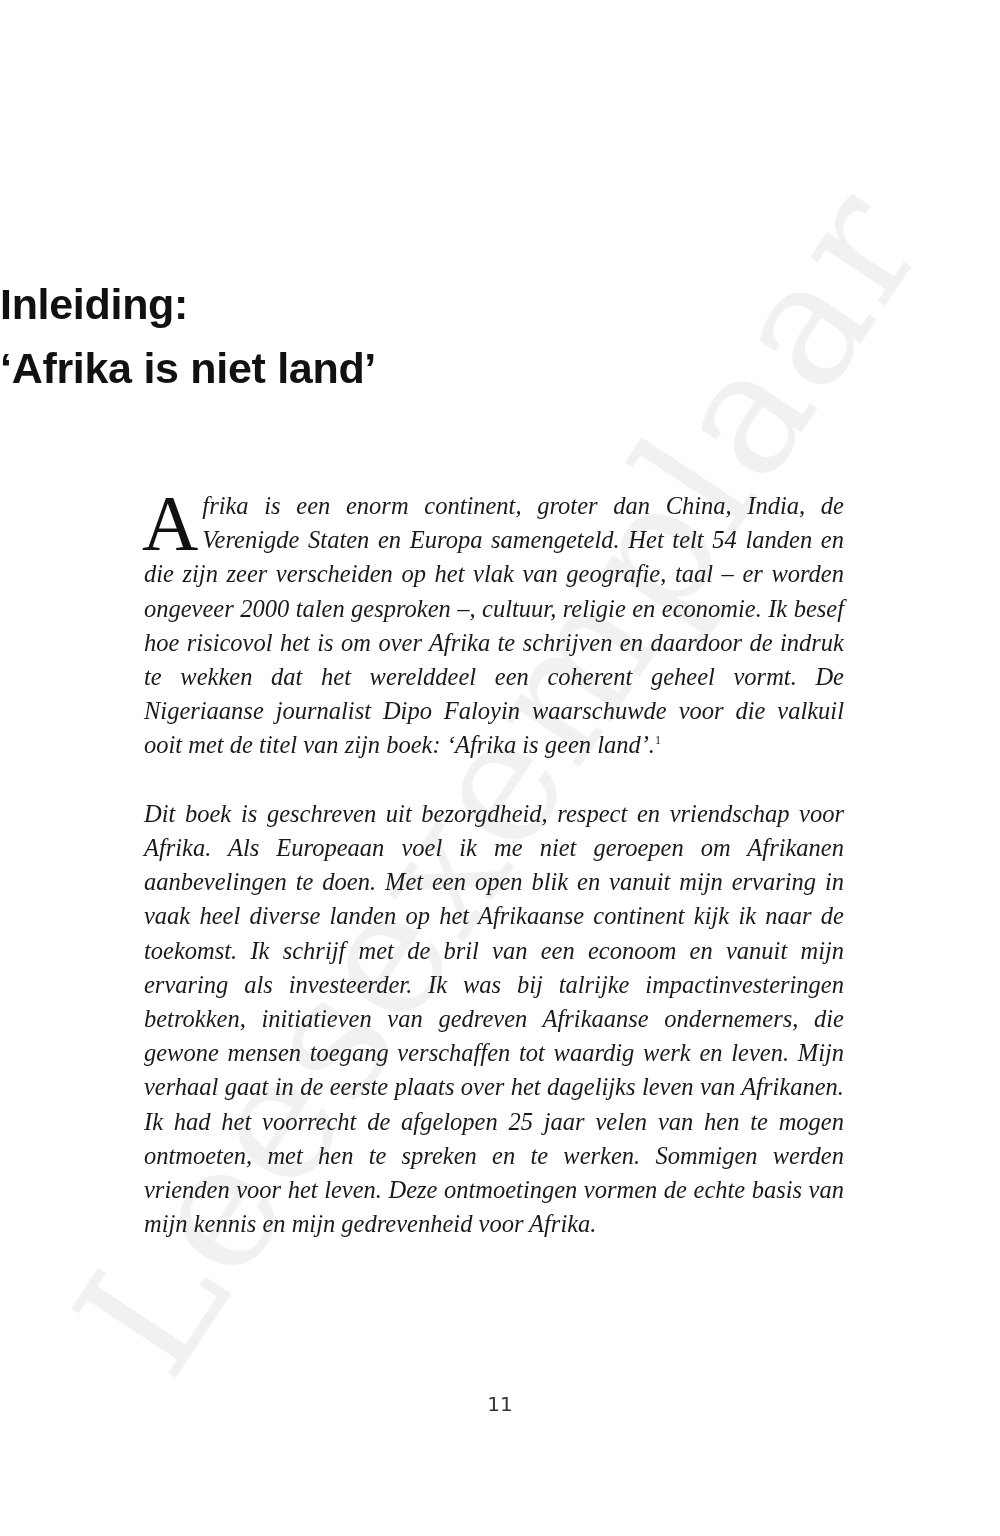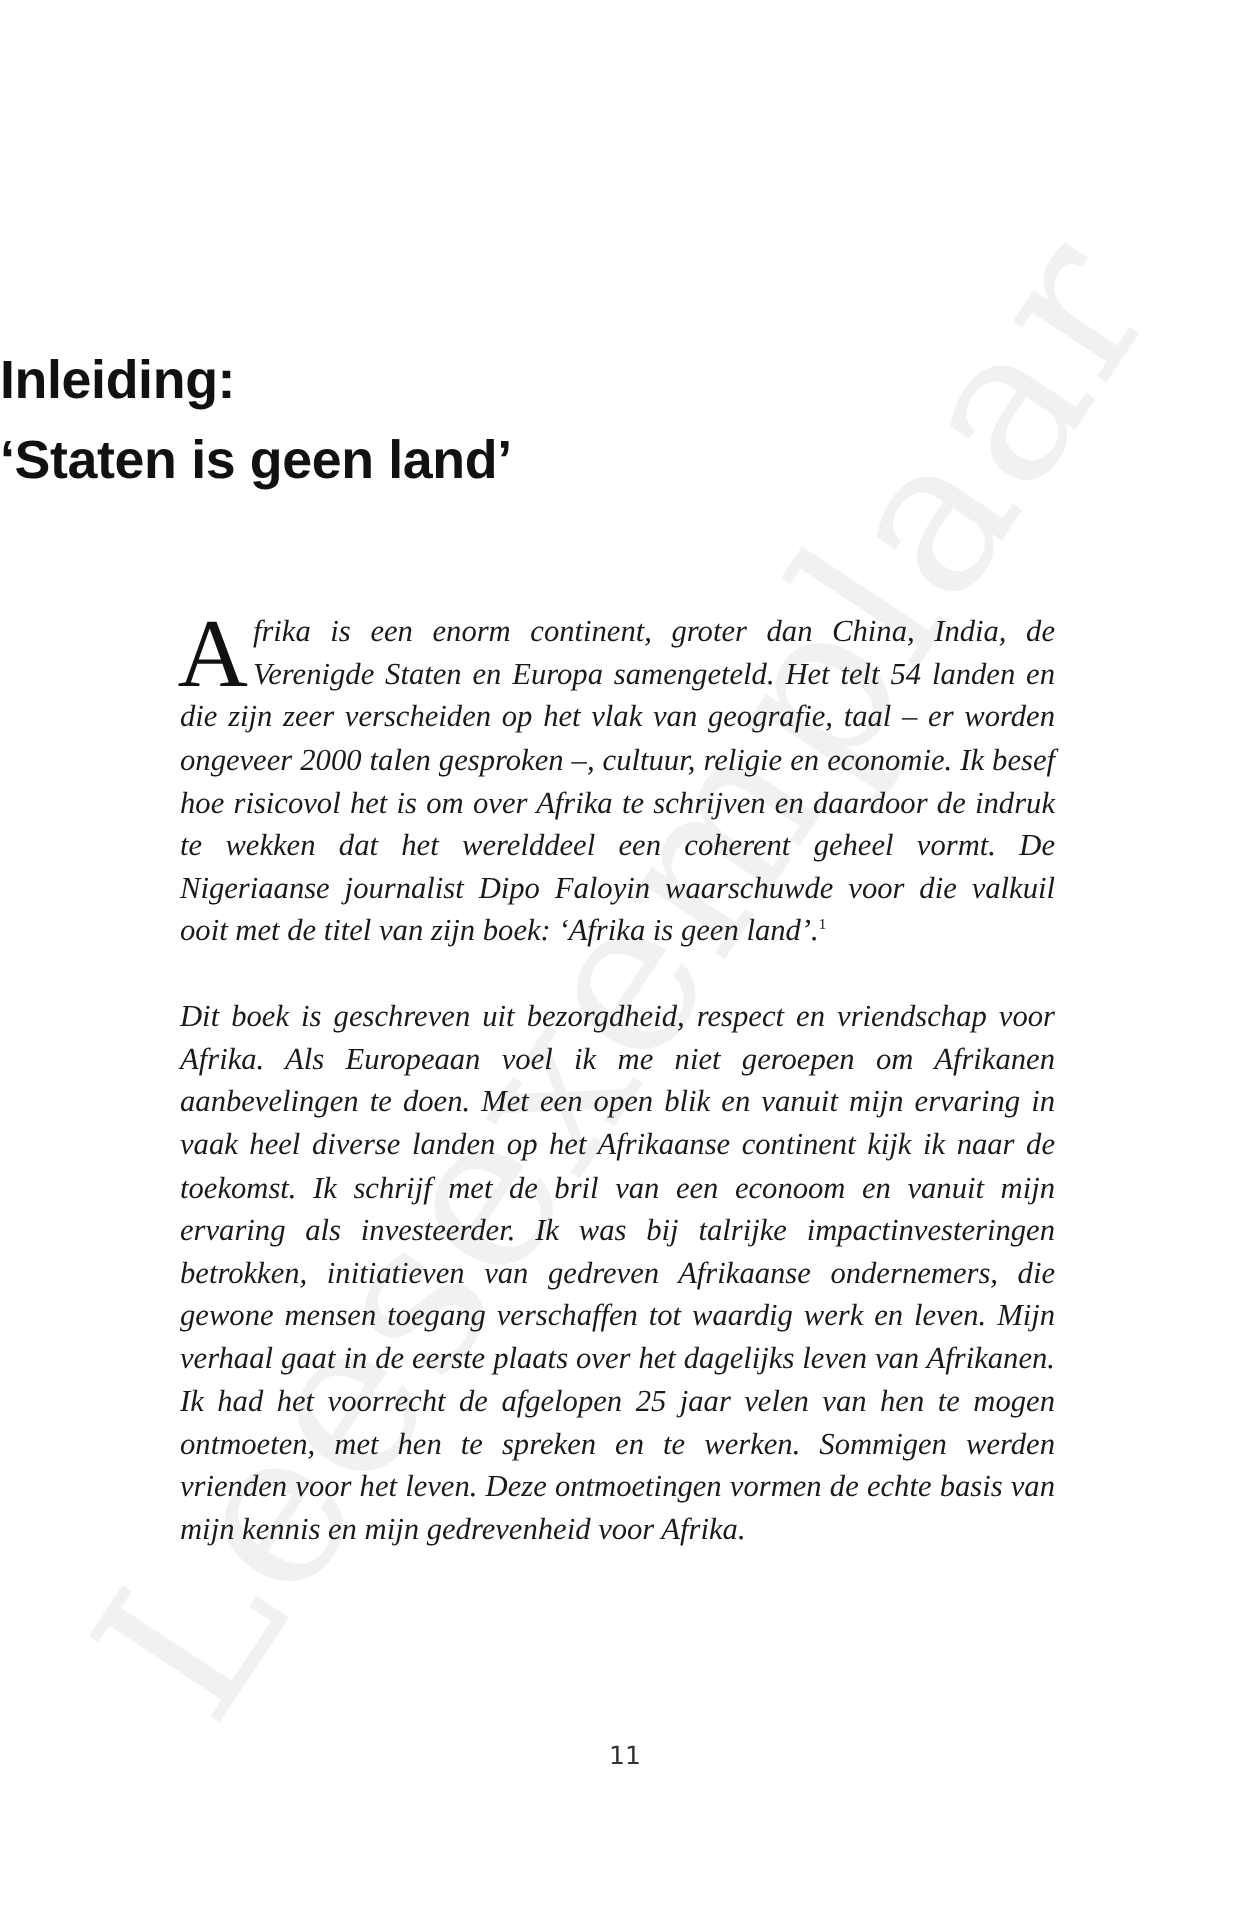--- a/index.html
+++ b/index.html
@@ -34,21 +34,21 @@
   }
 </style>
 </head>
 <body>
 
 <div class="page">
   <div class="watermark">Leesexemplaar</div>
 
   <div class="title">
     <div>Inleiding:</div>
-    <div>‘Staten is geen land’</div>
+    <div>‘Afrika is niet land’</div>
   </div>
 
   <div class="body-text">
     <p><span class="dropcap">A</span><span>frika is een enorm continent, groter dan China, India, de Verenigde Staten en Europa samengeteld. Het telt 54 landen en die zijn zeer verscheiden op het vlak van geografie, taal – er worden ongeveer 2000 talen gesproken –, cultuur, religie en economie. Ik besef hoe risicovol het is om over Afrika te schrijven en daardoor de indruk te wekken dat het werelddeel een coherent geheel vormt. De Nigeriaanse journalist Dipo Faloyin waarschuwde voor die valkuil ooit met de titel van zijn boek: ‘Afrika is geen land’.</span><sup class="fn">1</sup></p>
     <p>Dit boek is geschreven uit bezorgdheid, respect en vriendschap voor Afrika. Als Europeaan voel ik me niet geroepen om Afrikanen aanbevelingen te doen. Met een open blik en vanuit mijn ervaring in vaak heel diverse landen op het Afrikaanse continent kijk ik naar de toekomst. Ik schrijf met de bril van een econoom en vanuit mijn ervaring als investeerder. Ik was bij talrijke impactinvesteringen betrokken, initiatieven van gedreven Afrikaanse ondernemers, die gewone mensen toegang verschaffen tot waardig werk en leven. Mijn verhaal gaat in de eerste plaats over het dagelijks leven van Afrikanen. Ik had het voorrecht de afgelopen 25 jaar velen van hen te mogen ontmoeten, met hen te spreken en te werken. Sommigen werden vrienden voor het leven. Deze ontmoetingen vormen de echte basis van mijn kennis en mijn gedrevenheid voor Afrika.</p>
   </div>
 
   <div class="page-number">11</div>
 </div>
 

